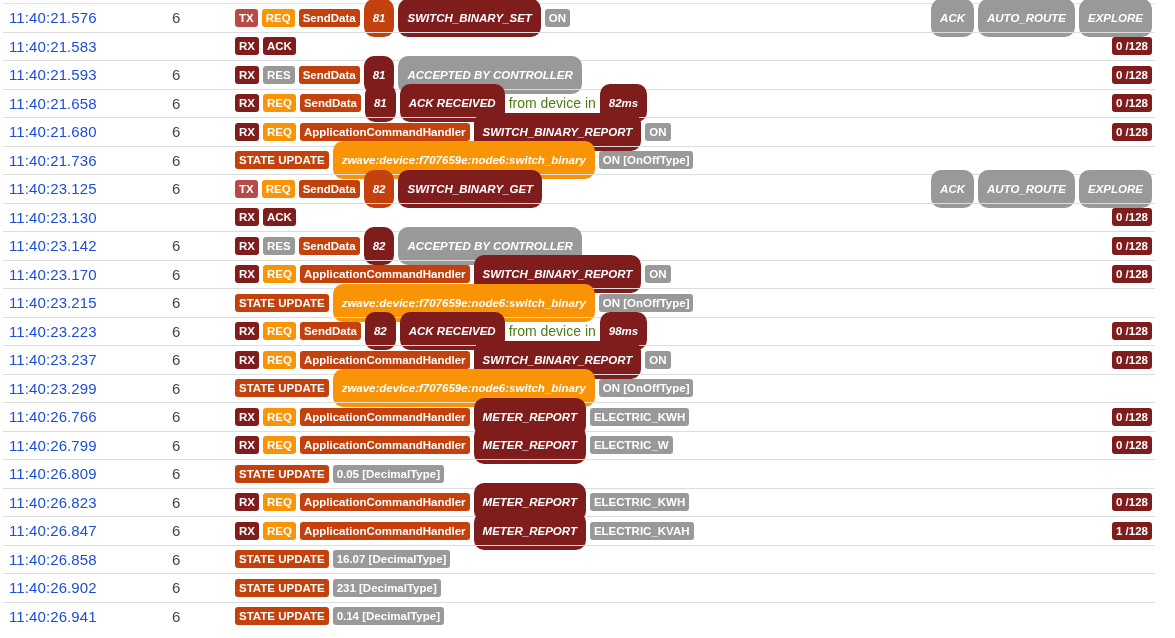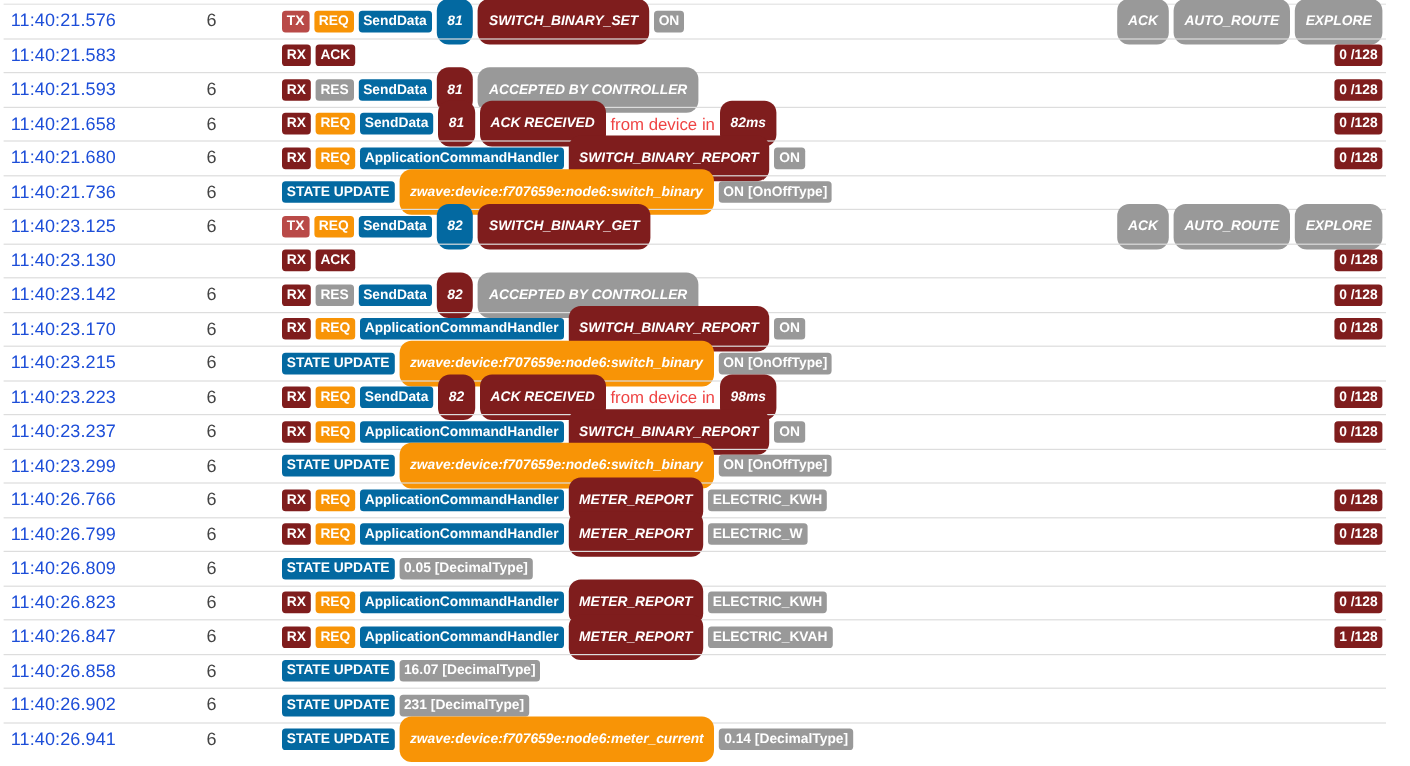--- a/index.html
+++ b/index.html
@@ -8,24 +8,24 @@
   .row { position:relative; height:28.5px; border-top:1px solid #dddddd; box-sizing:border-box; display:flex; align-items:center; }
   .row:first-child { border-top:1px solid #e3e3e3; }
   .time { position:absolute; left:6px; font-size:15px; color:#1d4ed8; letter-spacing:0.1px; }
   .node { position:absolute; left:169px; font-size:15px; color:#444; }
   .tags { position:absolute; left:232px; display:flex; align-items:center; gap:4px; }
   .right { position:absolute; right:3px; display:flex; gap:4px; align-items:center; }
   .lbl { display:inline-block; font-size:11.5px; font-weight:bold; color:#fff; padding:2px 4px; border-radius:3px; line-height:14px; white-space:nowrap; }
   .pill { border-radius:10px; padding:12px 9px;font-style:italic; }
   .c-red { background:#b94a48; }
   .c-orange { background:#f89406; }
-  .c-blue { background:#0369a1; }
+  .c-blue { background:#c2410c; }
   .c-green { background:#7f1d1d; }
   .c-grey { background:#999999; }
-  .txt-blue { color:#ef4444; font-size:14px; }
+  .txt-blue { color:#4d7c0f; font-size:14px; }
 </style>
 </head>
 <body>
 
 <div class="log" id="log">
     <div class="row">
       <span class="time">11:40:21.576</span>
       <span class="node">6</span>
       <div class="tags">
         <span class="lbl c-red">TX</span>
@@ -292,18 +292,17 @@
         <span class="lbl c-blue">STATE UPDATE</span>
         <span class="lbl c-grey">231 [DecimalType]</span>
       </div>
       <div class="right"></div>
     </div>
     <div class="row">
       <span class="time">11:40:26.941</span>
       <span class="node">6</span>
       <div class="tags">
         <span class="lbl c-blue">STATE UPDATE</span>
-        <span class="lbl c-orange pill">zwave:device:f707659e:node6:meter_current</span>
         <span class="lbl c-grey">0.14 [DecimalType]</span>
       </div>
       <div class="right"></div>
     </div>
   </div>
 
 </body></html>

